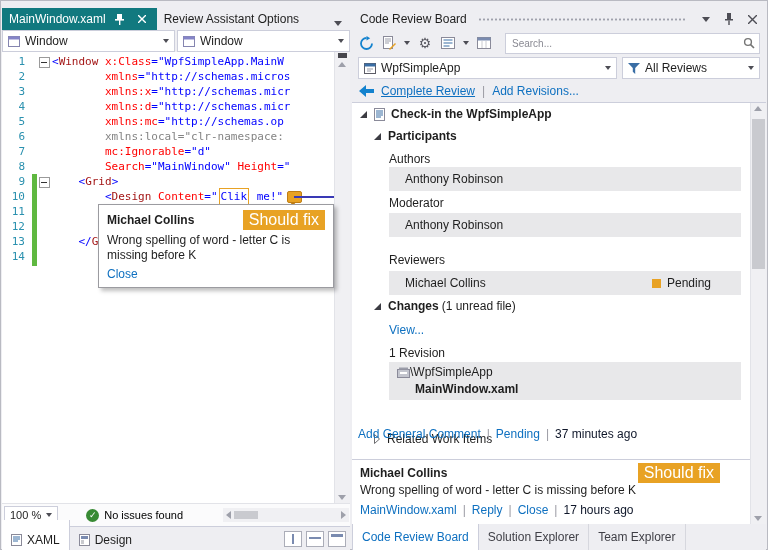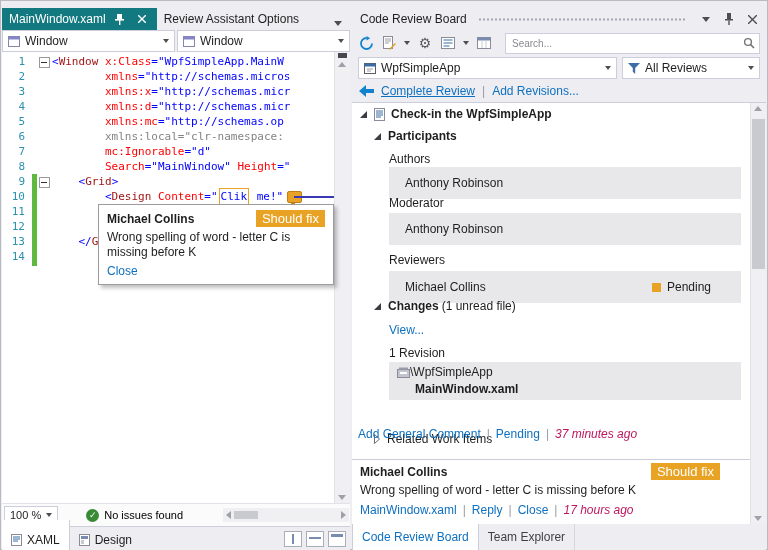--- a/index.html
+++ b/index.html
@@ -39,21 +39,21 @@
   
   .vscroll{position:absolute;right:0;top:0;bottom:0;width:15px;background:#F0F0F3;border-left:1px solid #E2E3E8;}
   .split-handle{position:absolute;top:1px;left:3px;width:9px;height:5px;background:#46464C;}
   .sb-up{position:absolute;top:10px;left:3px;width:0;height:0;border-left:4px solid transparent;border-right:4px solid transparent;border-bottom:5px solid #9EA0AA;}
   .sb-down{position:absolute;bottom:3px;left:3px;width:0;height:0;border-left:4px solid transparent;border-right:4px solid transparent;border-top:5px solid #9EA0AA;}
   
   .tooltip{position:absolute;left:96px;top:152px;width:218px;background:#fff;border:1px solid #9B9BA0;
            box-shadow:3px 3px 4px rgba(0,0,0,.25);padding:5px 8px 6px;z-index:20;font-size:12px;}
   .tt-head{display:flex;align-items:center;}
   .tt-author{font-weight:bold;color:#1E1E1E;}
-  .badge{margin-left:auto;background:#E8A224;color:#fff;font-size:13px;padding:1px 6px;}
+  .badge{margin-left:auto;background:#E8A224;color:#fff;font-size:16px;padding:1px 6px;}
   .tt-text{margin-top:3px;width:200px;color:#1E1E1E;line-height:15px;}
   .link{color:#0E70C0;cursor:pointer;}
   .link.u{text-decoration:underline;}
   .tt-close{margin-top:4px;}
   
   .status-row{height:22px;background:#FBFBFC;border-top:1px solid #E2E3E8;display:flex;align-items:center;font-size:11px;position:relative;}
   .zoom-combo{display:flex;align-items:center;gap:5px;border:1px solid #CCCEDB;background:#fff;height:17px;padding:0 5px;margin-left:2px;color:#1E1E1E;}
   .check-circle{width:13px;height:13px;border-radius:50%;background:#388A34;color:#fff;font-size:9px;line-height:13px;text-align:center;margin-left:28px;margin-right:5px;}
   .hscroll{position:absolute;right:1px;top:4px;width:126px;height:14px;background:#F0F0F3;display:flex;align-items:center;}
   .hs-left{width:0;height:0;border-top:4px solid transparent;border-bottom:4px solid transparent;border-right:5px solid #9EA0AA;margin:0 3px;}
@@ -77,26 +77,26 @@
   .searchbox{flex:1;height:19px;background:#fff;border:1px solid #CCCEDB;display:flex;align-items:center;padding:0 4px;margin-left:6px;}
   .searchbox input{flex:1;border:none;outline:none;font-size:10px;color:#1E1E1E;background:transparent;font-family:"Liberation Sans","DejaVu Sans",sans-serif;}
   .searchbox input::placeholder{color:#8A8A93;}
   .proj-row{height:24px;display:flex;align-items:center;gap:5px;padding:0 6px;}
   .combo{background:#fff;border:1px solid #CCCEDB;height:20px;display:flex;align-items:center;gap:5px;padding:0 5px;font-size:12px;color:#1E1E1E;}
   .combo .spacer{flex:1;}
   .combo.project{width:247px;}
   .combo.filter{flex:1;}
   .links-row{height:22px;display:flex;align-items:center;gap:7px;padding:0 7px;font-size:12px;}
   .sep{color:#9A9AA3;}
-  .gray{color:#be185d;font-style:italic;}
+  .gray{color:#0f172a;}
   
   .panel-content{flex:1;background:#fff;border-top:1px solid #CCCEDB;position:relative;font-size:12px;color:#1E1E1E;overflow:hidden;}
   .trow{position:absolute;display:flex;align-items:center;gap:6px;height:18px;}
   .b{font-weight:bold;}
-  .gbar{position:absolute;left:37px;width:352px;height:32px;background:#E8E8EA;display:flex;align-items:center;padding:0 0 0 16px;box-sizing:border-box;}
+  .gbar{position:absolute;left:37px;width:352px;height:24px;background:#E8E8EA;display:flex;align-items:center;padding:0 0 0 16px;box-sizing:border-box;}
   .pend-sq{width:9px;height:9px;background:#E8A224;margin-left:auto;margin-right:6px;flex:none;}
   .pend-txt{margin-right:30px;}
   .changeset{position:absolute;left:37px;top:259px;width:352px;height:38px;background:#E8E8EA;}
   .cs-row1{position:absolute;left:8px;top:3px;display:flex;align-items:center;gap:0;}
   .cs-file{position:absolute;left:26px;top:20px;font-weight:bold;}
   .divider{position:absolute;left:0;right:0;top:356px;border-top:1px solid #CCCEDB;}
   .cm-head{position:absolute;left:8px;top:360px;right:46px;display:flex;align-items:center;}
   .cm-text{position:absolute;left:8px;top:380px;}
   .cm-links{position:absolute;left:8px;top:400px;display:flex;gap:6px;align-items:center;}
   .foot-links{position:absolute;left:6px;top:324px;display:flex;gap:6px;align-items:center;}
@@ -534,17 +534,20 @@
         <div class="p-thumb"></div>
         <div class="sb-down"></div>
       </div>
     </div>
 
     <div class="panel-tabs">
       <div class="ptab active">
         <span>Code Review Board</span>
       </div>
       <div class="ptab">
+        <span>Solution Explorer</span>
+      </div>
+      <div class="ptab">
         <span>Team Explorer</span>
       </div>
     </div>
   </div>
 </div>
 
 </body></html>

